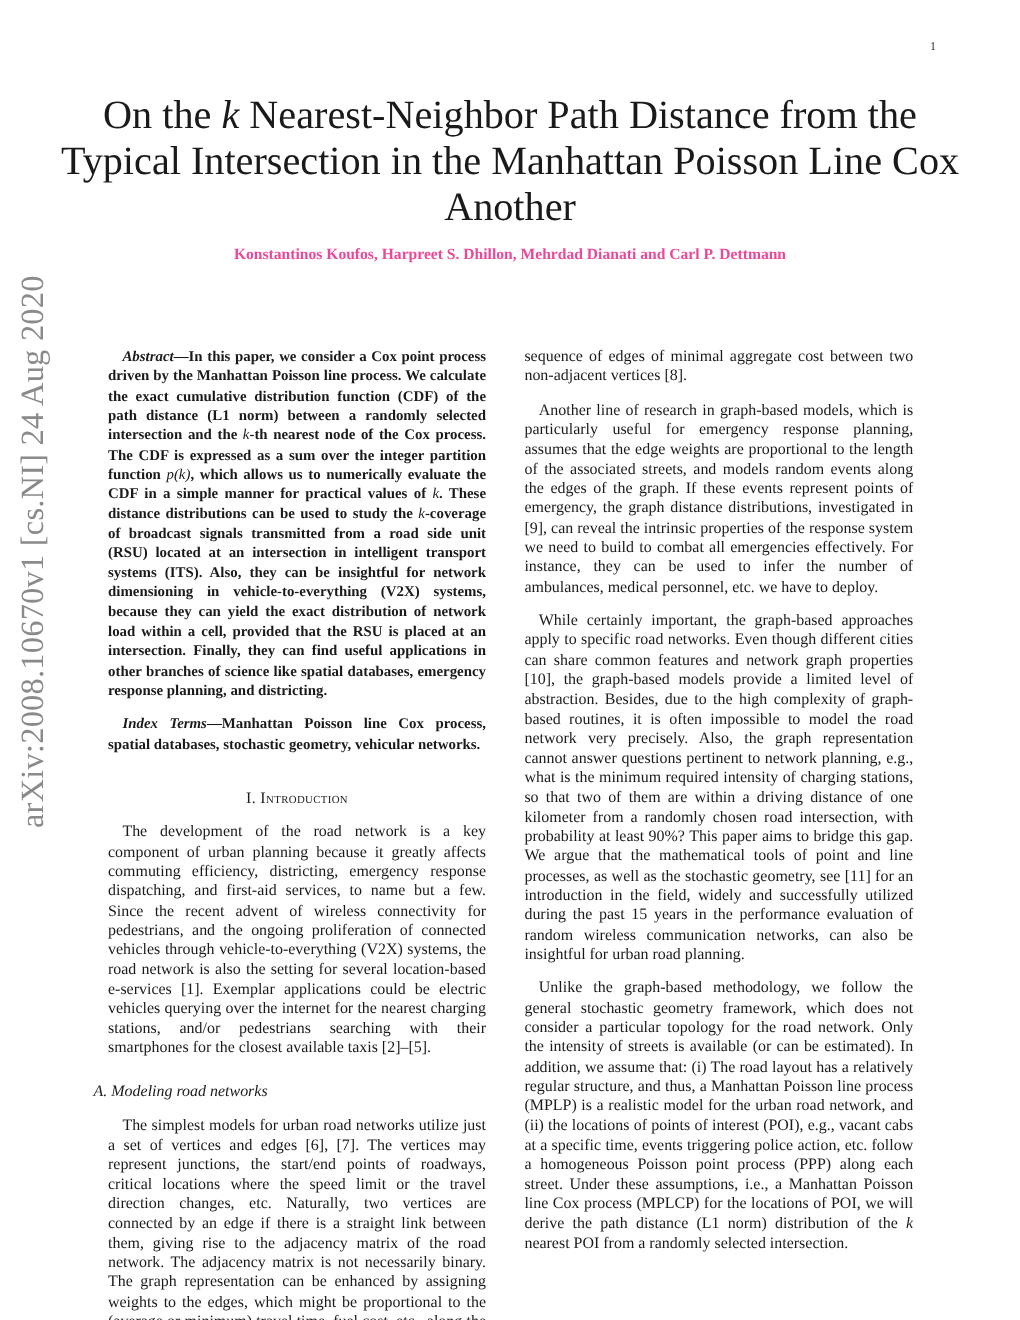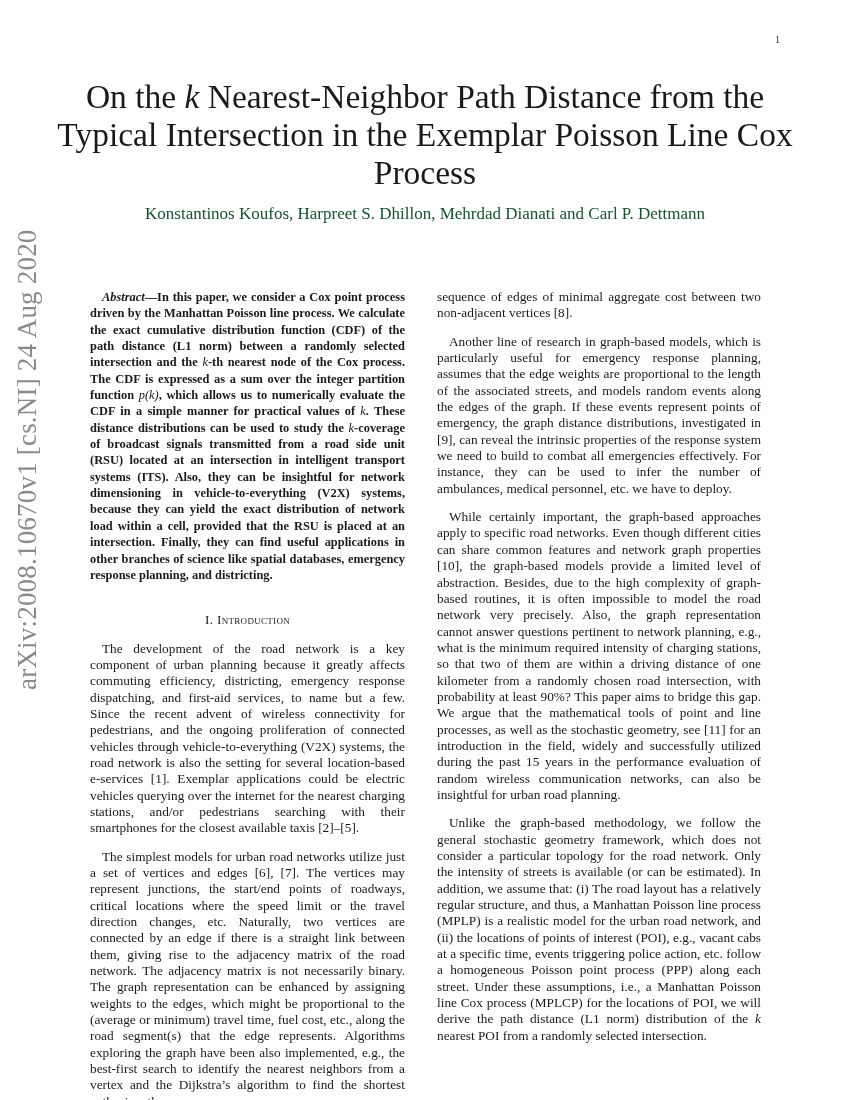--- a/index.html
+++ b/index.html
@@ -1,21 +1,21 @@
 <!DOCTYPE html>
 <html><head>
 <meta charset="utf-8">
 <style>
   html, body { margin: 0; padding: 0; background: #ffffff; }
   body { width: 850px; height: 1100px; position: relative; overflow: hidden; font-family: "Liberation Serif", "DejaVu Serif", serif; color: #1a1a1a; }
   .page-number { position: absolute; top: 34px; right: 70px; font-size: 10px; color: #333; }
   .arxiv-stamp { position: absolute; left: 12px; top: 690px; transform: rotate(-90deg); transform-origin: 0 0; font-size: 27px; color: #8a8a8a; white-space: nowrap; letter-spacing: 0.2px; }
   .title { position: absolute; top: 78px; left: 40px; width: 770px; text-align: center; font-size: 33.5px; line-height: 38px; font-weight: normal; margin: 0; color: #1a1a1a; }
   .title .k { font-style: italic; }
-  .authors { position: absolute; top: 204px; left: 40px; width: 770px; text-align: center; font-size: 17px; color: #14532d; }
+  .authors { position: absolute; top: 204px; left: 40px; width: 770px; text-align: center; font-size: 13px; color: #ec4899; font-weight: bold; }
   .col { position: absolute; top: 277px; width: 339px; font-size: 13.3px; line-height: 16.35px; text-align: justify; }
   .col-left { left: 78px; }
   .col-right { left: 425px; width: 348px; }
   .col p { margin: 12px; text-indent: 12px; }
   .col p.noindent { text-indent: 0; }
   .abstract { font-weight: bold; font-size: 12.4px; line-height: 16.35px; text-indent: 12px; text-align: justify; margin: 0; }
   .abstract .lead { font-style: italic; }
   .index-terms { font-weight: bold; font-size: 12.4px; line-height: 16.35px; text-indent: 12px; text-align: justify; margin: 2px 0 0 0; }
   .index-terms .lead { font-style: italic; }
   .section-heading { text-align: center; font-size: 13.3px; margin: 29px 0 4px 0; letter-spacing: 0.3px; }
@@ -23,32 +23,34 @@
   .subsection-heading { font-style: italic; font-size: 13.3px; margin: 20px 0 4px 0; }
   .math { font-style: italic; }
 </style>
 </head>
 <body>
 
 <div class="page-number">1</div>
 
 <div class="arxiv-stamp">arXiv:2008.10670v1  [cs.NI]  24 Aug 2020</div>
 
-<h1 class="title"><span>On the </span><span class="k">k</span><span> Nearest-Neighbor Path Distance from the Typical Intersection in the Exemplar Poisson Line Cox Process</span></h1>
+<h1 class="title"><span>On the </span><span class="k">k</span><span> Nearest-Neighbor Path Distance from the Typical Intersection in the Manhattan Poisson Line Cox Another</span></h1>
 
 <div class="authors">Konstantinos Koufos, Harpreet S. Dhillon, Mehrdad Dianati and Carl P. Dettmann</div>
 
 <div class="col col-left">
   <p class="abstract"><span class="lead">Abstract</span><span>—In this paper, we consider a Cox point process driven by the Manhattan Poisson line process. We calculate the exact cumulative distribution function (CDF) of the path distance (L1 norm) between a randomly selected intersection and the </span><span class="math" style="font-weight:normal">k</span><span>-th nearest node of the Cox process. The CDF is expressed as a sum over the integer partition function </span><span class="math" style="font-weight:normal">p(k)</span><span>, which allows us to numerically evaluate the CDF in a simple manner for practical values of </span><span class="math" style="font-weight:normal">k</span><span>. These distance distributions can be used to study the </span><span class="math" style="font-weight:normal">k</span><span>-coverage of broadcast signals transmitted from a road side unit (RSU) located at an intersection in intelligent transport systems (ITS). Also, they can be insightful for network dimensioning in vehicle-to-everything (V2X) systems, because they can yield the exact distribution of network load within a cell, provided that the RSU is placed at an intersection. Finally, they can find useful applications in other branches of science like spatial databases, emergency response planning, and districting.</span></p>
 
+  <p class="index-terms"><span class="lead">Index Terms</span><span>—Manhattan Poisson line Cox process, spatial databases, stochastic geometry, vehicular networks.</span></p>
 
   <div class="section-heading"><span>I. </span><span class="sc">Introduction</span></div>
 
   <p>The development of the road network is a key component of urban planning because it greatly affects commuting efficiency, districting, emergency response dispatching, and first-aid services, to name but a few. Since the recent advent of wireless connectivity for pedestrians, and the ongoing proliferation of connected vehicles through vehicle-to-everything (V2X) systems, the road network is also the setting for several location-based e-services [1]. Exemplar applications could be electric vehicles querying over the internet for the nearest charging stations, and/or pedestrians searching with their smartphones for the closest available taxis [2]–[5].</p>
 
+  <div class="subsection-heading">A. Modeling road networks</div>
 
   <p>The simplest models for urban road networks utilize just a set of vertices and edges [6], [7]. The vertices may represent junctions, the start/end points of roadways, critical locations where the speed limit or the travel direction changes, etc. Naturally, two vertices are connected by an edge if there is a straight link between them, giving rise to the adjacency matrix of the road network. The adjacency matrix is not necessarily binary. The graph representation can be enhanced by assigning weights to the edges, which might be proportional to the (average or minimum) travel time, fuel cost, etc., along the road segment(s) that the edge represents. Algorithms exploring the graph have been also implemented, e.g., the best-first search to identify the nearest neighbors from a vertex and the Dijkstra’s algorithm to find the shortest paths, i.e., the</p>
 </div>
 
 <div class="col col-right">
   <p class="noindent">sequence of edges of minimal aggregate cost between two non-adjacent vertices [8].</p>
   <p>Another line of research in graph-based models, which is particularly useful for emergency response planning, assumes that the edge weights are proportional to the length of the associated streets, and models random events along the edges of the graph. If these events represent points of emergency, the graph distance distributions, investigated in [9], can reveal the intrinsic properties of the response system we need to build to combat all emergencies effectively. For instance, they can be used to infer the number of ambulances, medical personnel, etc. we have to deploy.</p>
   <p><span>While certainly important, the graph-based approaches apply to specific road networks. Even though different cities can share common features and network graph properties [10], the graph-based models provide a limited level of abstraction. Besides, due to the high complexity of graph-based routines, it is often impossible to model the road network very precisely. Also, the graph representation cannot answer questions pertinent to network planning, e.g., what is the minimum required intensity of charging stations, so that two of them are within a driving distance of one kilometer from a randomly chosen road intersection, with probability at least </span><span>90%</span><span>? This paper aims to bridge this gap. We argue that the mathematical tools of point and line processes, as well as the stochastic geometry, see [11] for an introduction in the field, widely and successfully utilized during the past 15 years in the performance evaluation of random wireless communication networks, can also be insightful for urban road planning.</span></p>
   <p><span>Unlike the graph-based methodology, we follow the general stochastic geometry framework, which does not consider a particular topology for the road network. Only the intensity of streets is available (or can be estimated). In addition, we assume that: (i) The road layout has a relatively regular structure, and thus, a Manhattan Poisson line process (MPLP) is a realistic model for the urban road network, and (ii) the locations of points of interest (POI), e.g., vacant cabs at a specific time, events triggering police action, etc. follow a homogeneous Poisson point process (PPP) along each street. Under these assumptions, i.e., a Manhattan Poisson line Cox process (MPLCP) for the locations of POI, we will derive the path distance (L1 norm) distribution of the </span><span class="math">k</span><span> nearest POI from a randomly selected intersection.</span></p>
 </div>

